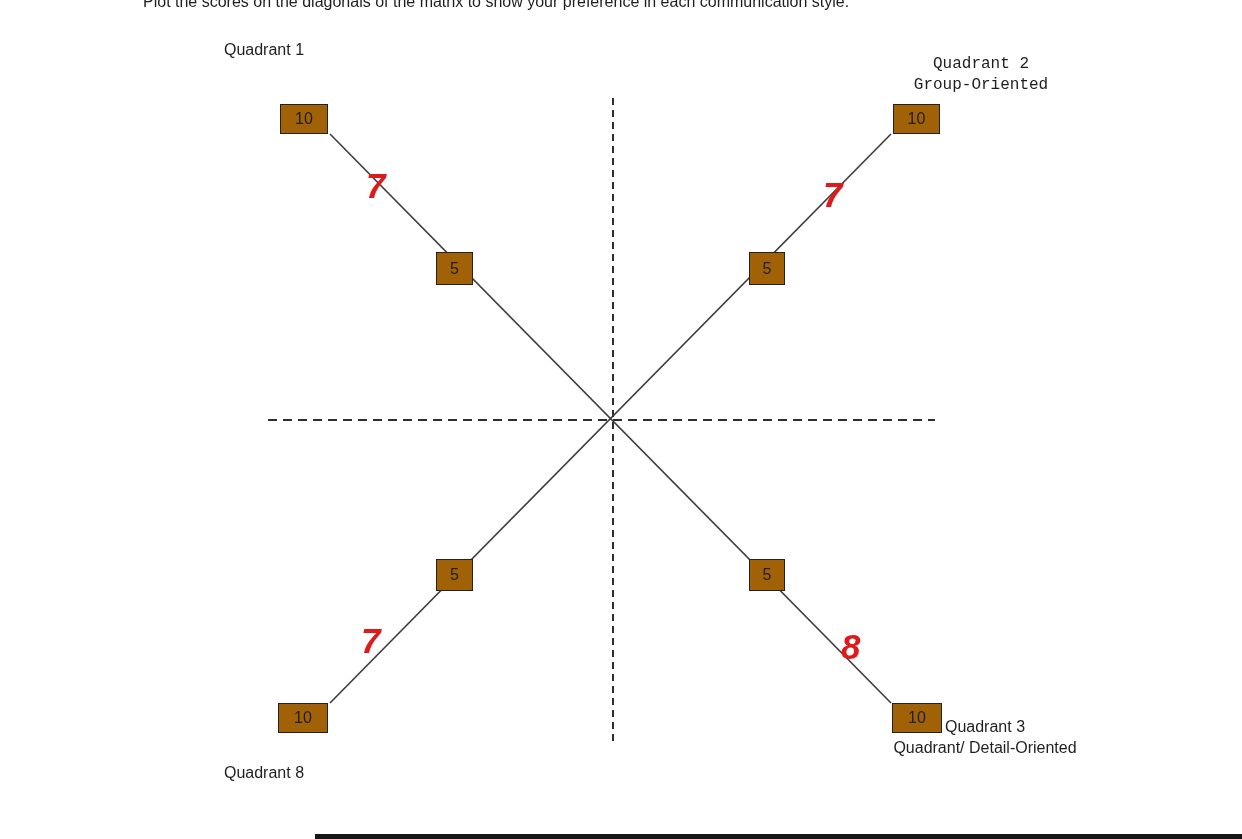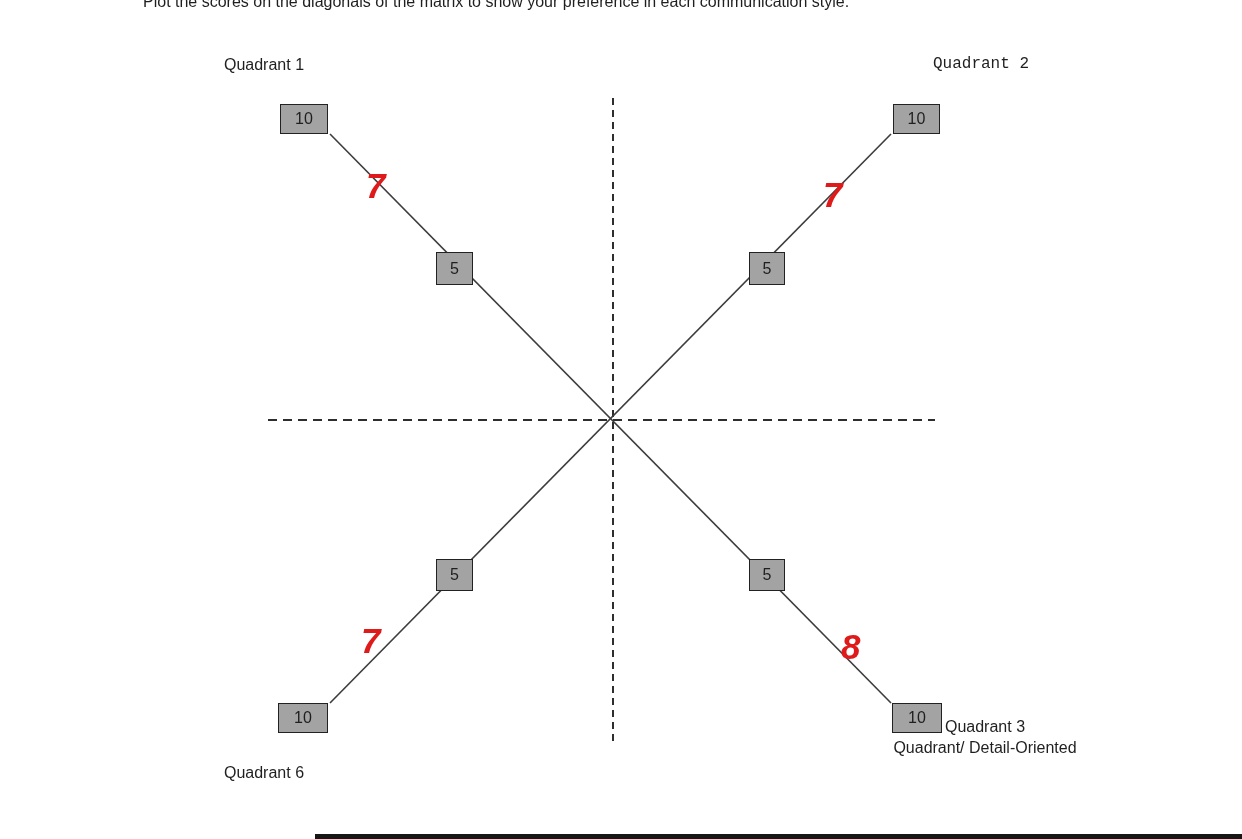--- a/index.html
+++ b/index.html
@@ -26,21 +26,21 @@
   }
   .diagram-svg {
     position: absolute;
     left: 0;
     top: 0;
     width: 1242px;
     height: 839px;
   }
   .scale-box {
     position: absolute;
-    background: #a3a3a3;
+    background: #a16207;
     border: 1.6px solid #222222;
     display: flex;
     align-items: center;
     justify-content: center;
     font-size: 16px;
     color: #1f1f1f;
     box-sizing: border-box;
   }
   .q-label {
     position: absolute;
@@ -77,44 +77,45 @@
 
     <line x1="268" y1="420" x2="935" y2="420" stroke="#2e2e2e" stroke-width="2" stroke-dasharray="9 6"></line>
 
     <line x1="613" y1="98" x2="613" y2="743" stroke="#2e2e2e" stroke-width="2" stroke-dasharray="7 5"></line>
 
     <line x1="330" y1="134" x2="891" y2="703" stroke="#3c3c3c" stroke-width="1.6"></line>
 
     <line x1="891" y1="134" x2="330" y2="703" stroke="#3c3c3c" stroke-width="1.6"></line>
   </svg>
 
-  <div class="q-label" style="left:164px; top:54px; width:200px;">
+  <div class="q-label" style="left:164px; top:39px; width:200px;">
     <div>Quadrant 1</div>
   </div>
   <div class="scale-box" style="left:280px; top:104px; width:48px; height:30px;">10</div>
   <div class="score" style="left:366px; top:168px;">7</div>
   <div class="scale-box" style="left:436px; top:252px; width:37px; height:33px;">5</div>
 
   <div class="q-label" style="left:881px; top:54px; width:200px;font-family:Liberation Mono, monospace;">
     <div>Quadrant 2</div>
+    <div>Group-Oriented</div>
   </div>
   <div class="scale-box" style="left:893px; top:104px; width:47px; height:30px;">10</div>
   <div class="score" style="left:823px; top:177px;">7</div>
   <div class="scale-box" style="left:749px; top:252px; width:36px; height:33px;">5</div>
 
   <div class="scale-box" style="left:749px; top:559px; width:36px; height:32px;">5</div>
   <div class="score" style="left:841px; top:629px;">8</div>
   <div class="scale-box" style="left:892px; top:703px; width:50px; height:30px;">10</div>
   <div class="q-label" style="left:855px; top:716px; width:260px;">
     <div>Quadrant 3</div>
     <div>Quadrant/ Detail-Oriented</div>
   </div>
 
   <div class="scale-box" style="left:436px; top:559px; width:37px; height:32px;">5</div>
   <div class="score" style="left:361px; top:623px;">7</div>
   <div class="scale-box" style="left:278px; top:703px; width:50px; height:30px;">10</div>
   <div class="q-label" style="left:144px; top:762px; width:240px;">
-    <div>Quadrant 6</div>
+    <div>Quadrant 8</div>
   </div>
 
   <div class="bottom-bar"></div>
 
 </div>
 
 </body></html>

